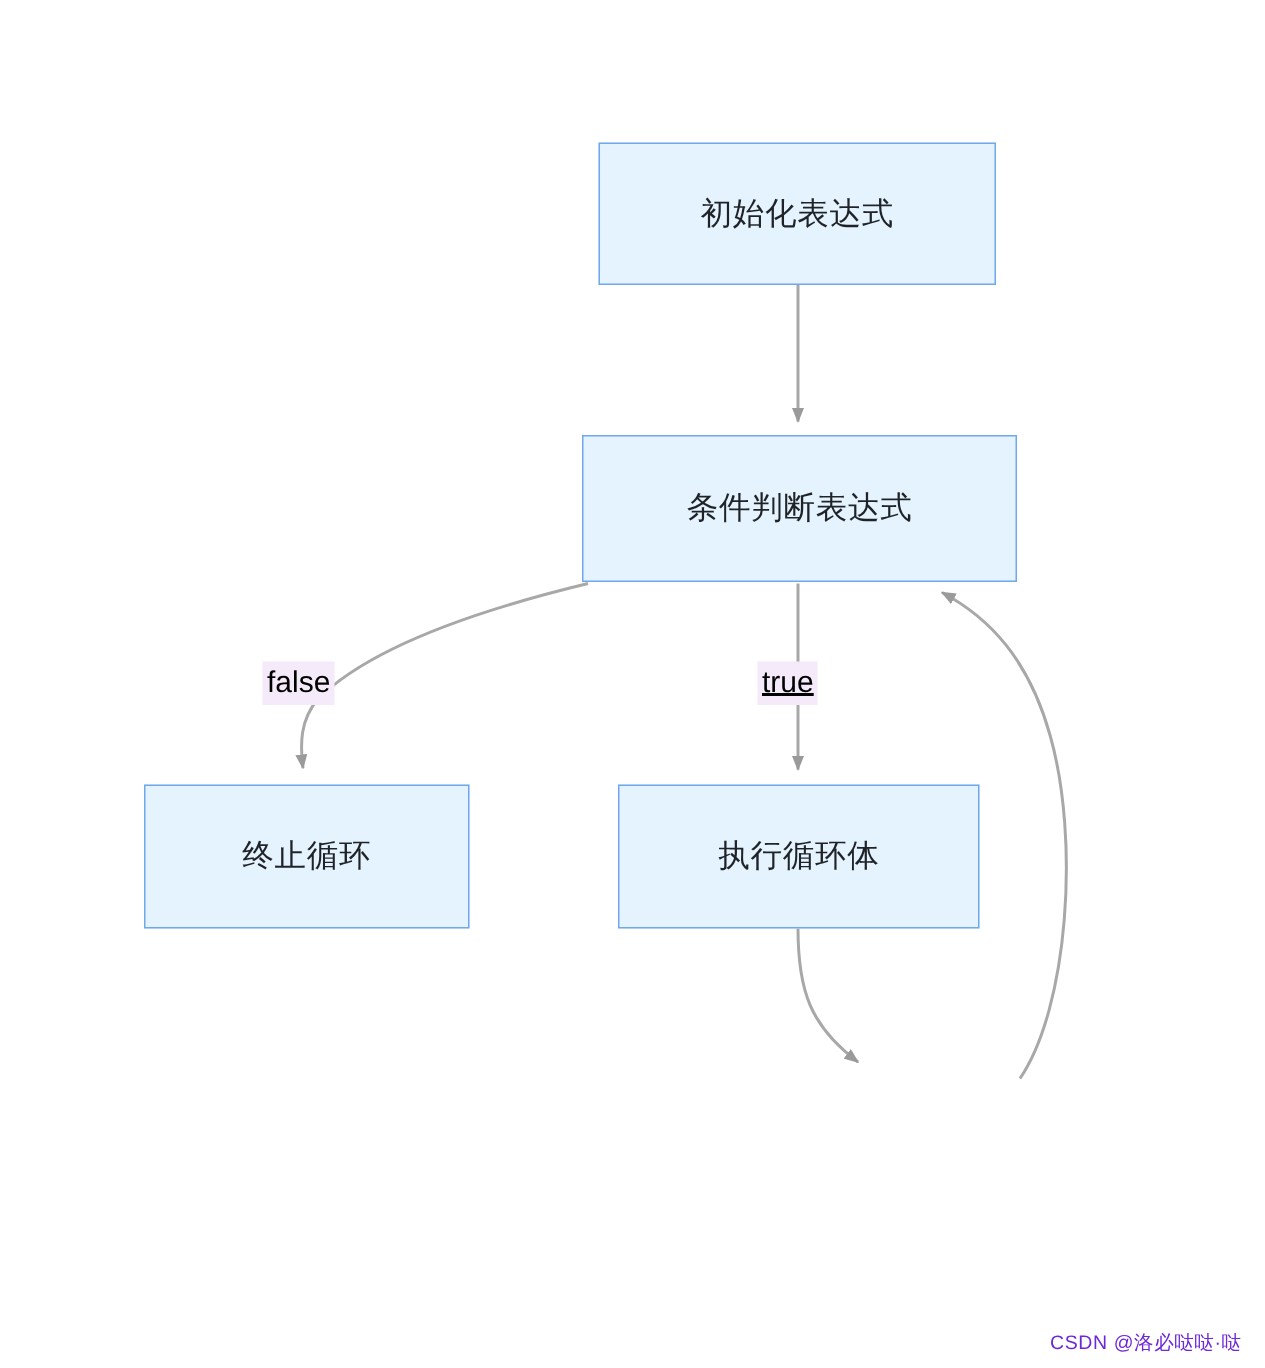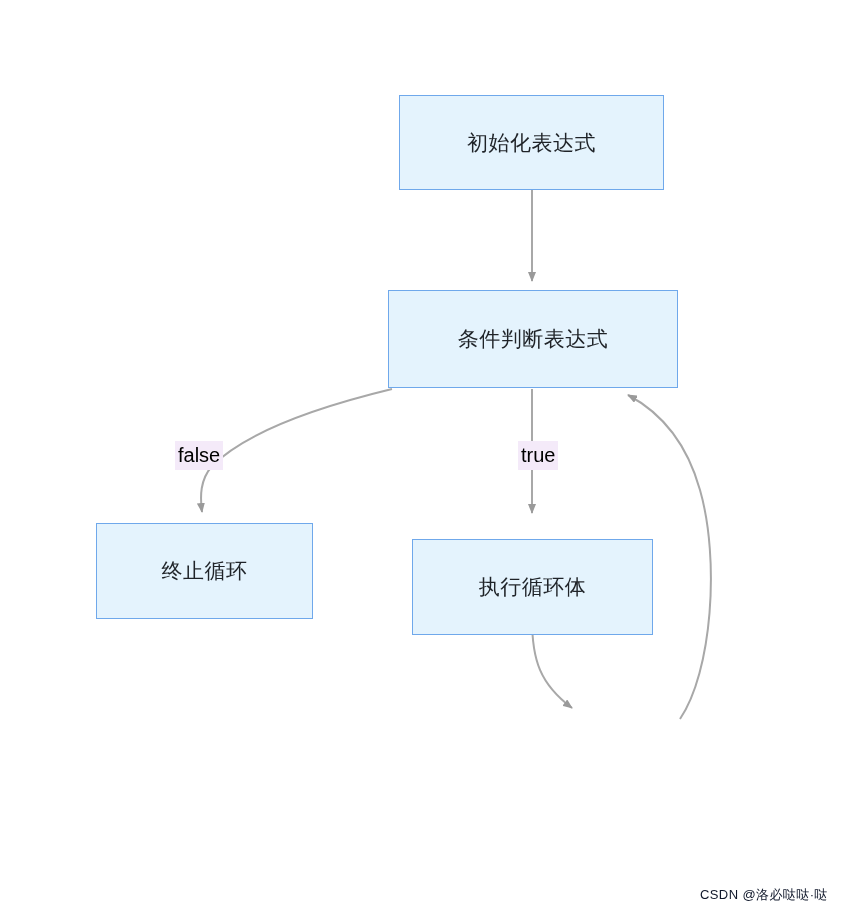--- a/index.html
+++ b/index.html
@@ -42,21 +42,21 @@
     position: absolute;
     background: #f4eaf9;
     color: #000000;
     font-size: 20px;
     line-height: 1.35;
     padding: 1px 3px;
     white-space: nowrap;
   }
   .watermark {
     position: absolute;
-    color: #0f172a;
+    color: #6d28d9;
     font-size: 13px;
     letter-spacing: 0.4px;
     white-space: nowrap;
   }
 </style>
 </head>
 <body>
 
 <div id="canvas">
 
@@ -83,24 +83,24 @@
   </div>
 
   <div class="node" style="left:388px; top:290px; width:290px; height:98px;">
     <span>条件判断表达式</span>
   </div>
 
   <div class="node" style="left:96px; top:523px; width:217px; height:96px;">
     <span>终止循环</span>
   </div>
 
-  <div class="node" style="left:412px; top:523px; width:241px; height:96px;margin-top:16px;">
+  <div class="node" style="left:412px; top:523px; width:241px; height:96px;">
     <span>执行循环体</span>
   </div>
 
 
   <div class="edge-label" style="left:175px; top:441px;">false</div>
 
-  <div class="edge-label" style="left:518px; top:441px;">true</div>
+  <div class="edge-label" style="left:505px; top:441px;text-decoration:underline;">true</div>
 
   <div class="watermark" style="left:700px; top:886px;">CSDN @洛必哒哒·哒</div>
 
 </div>
 
 </body></html>

